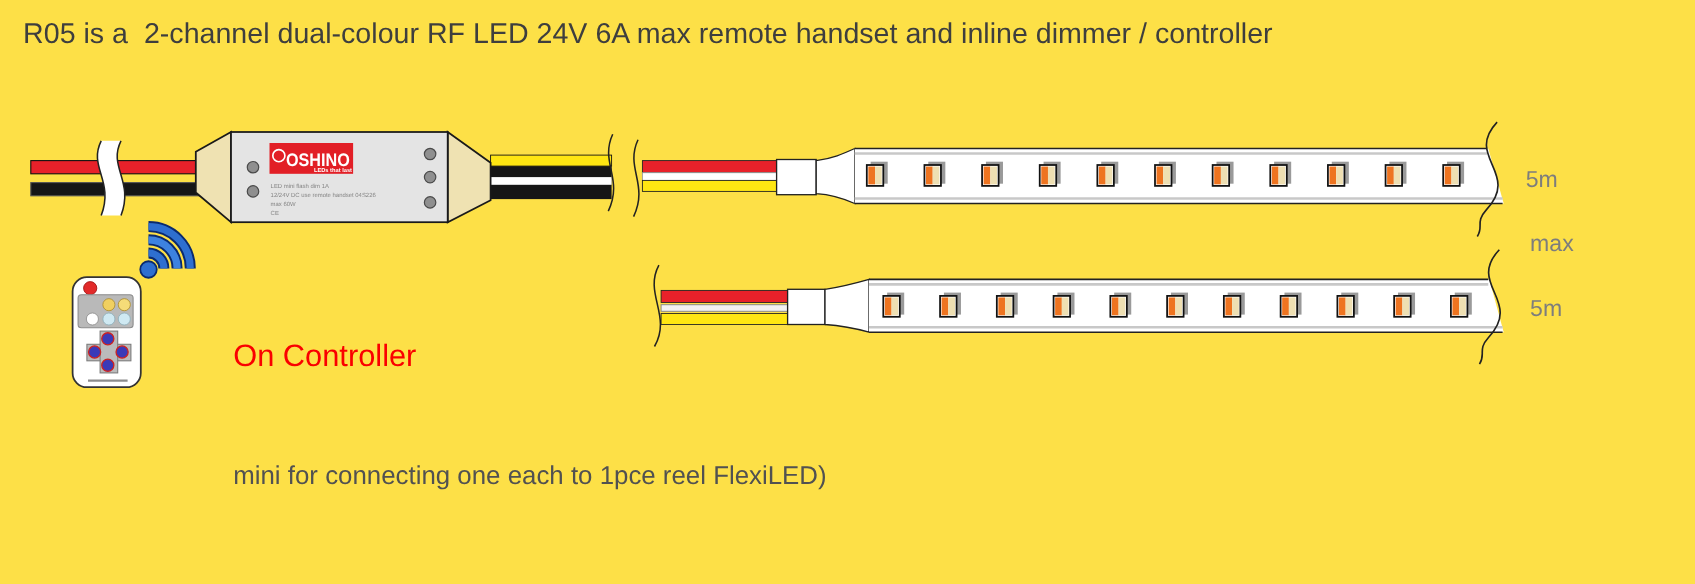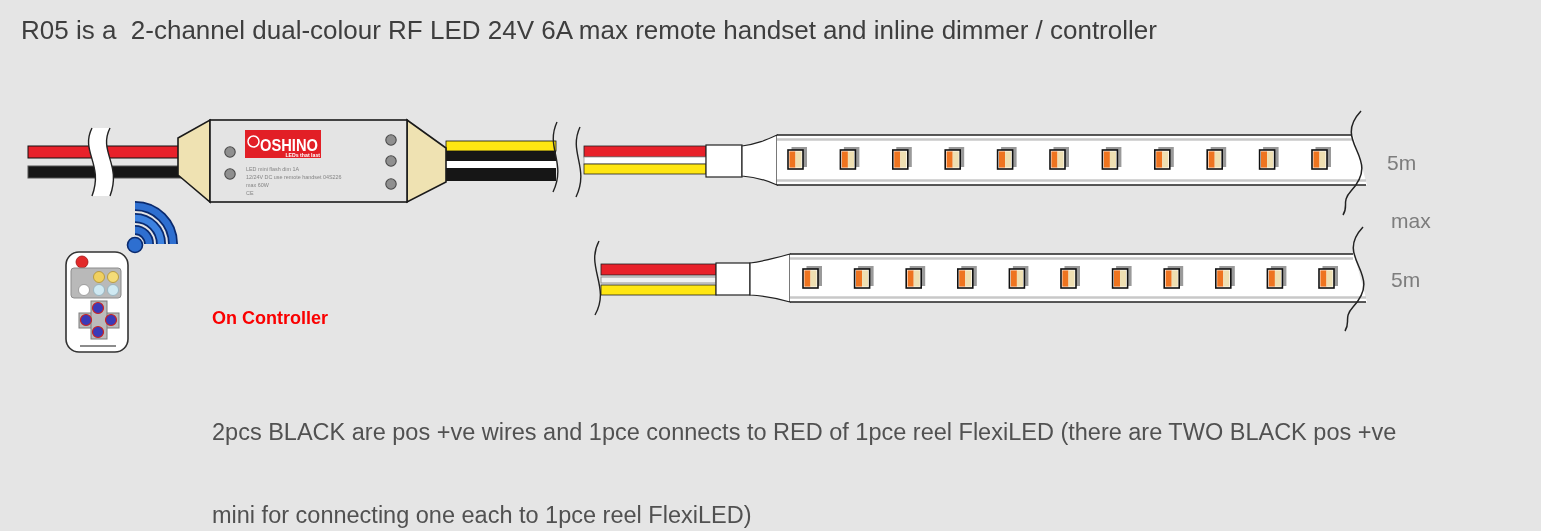--- a/index.html
+++ b/index.html
@@ -1,20 +1,20 @@
 <!DOCTYPE html>
 <html><head>
 <meta charset="utf-8">
 <style>
   html,body{margin:0;padding:0;background:#fff;}
-  .canvas{position:relative;width:1541px;height:531px;background:#e5e5e5;overflow:hidden;
+  .canvas{position:relative;width:1541px;height:531px;background:#fde047;overflow:hidden;
           font-family:"Liberation Sans", sans-serif;}
   .title{position:absolute;left:21px;top:15px;font-size:26px;color:#3e3e3e;white-space:pre;}
   .diagram{position:absolute;left:0;top:0;}
-  .section-heading{position:absolute;left:212px;top:308px;font-size:18px;font-weight:bold;color:#fa0000;white-space:pre;}
+  .section-heading{position:absolute;left:212px;top:308px;font-size:28px;font-weight:normal;color:#fa0000;white-space:pre;}
   .notes{position:absolute;left:212px;top:364px;font-size:23.5px;line-height:27.6px;color:#515151;white-space:pre;}
   svg text{font-family:"Liberation Sans", sans-serif;}
 </style>
 </head>
 <body>
 
 <div class="canvas">
 
   <div class="title">R05 is a  2-channel dual-colour RF LED 24V 6A max remote handset and inline dimmer / controller</div>
 
@@ -168,20 +168,19 @@
     </g>
 
     <text x="1387" y="170" font-size="21" fill="#7d7d7d">5m</text>
     <text x="1391" y="228" font-size="21" fill="#7d7d7d">max</text>
     <text x="1391" y="287" font-size="21" fill="#7d7d7d">5m</text>
   </svg>
 
   <div class="section-heading">On Controller</div>
 
   <div class="notes">
-    <div class="note-line">2pcs BLACK are pos +ve wires and 1pce connects to RED of 1pce reel FlexiLED (there are TWO BLACK pos +ve</div>
     <div class="note-line">mini for connecting one each to 1pce reel FlexiLED)</div>
     
     
     
   </div>
 
 </div>
 
 </body></html>

